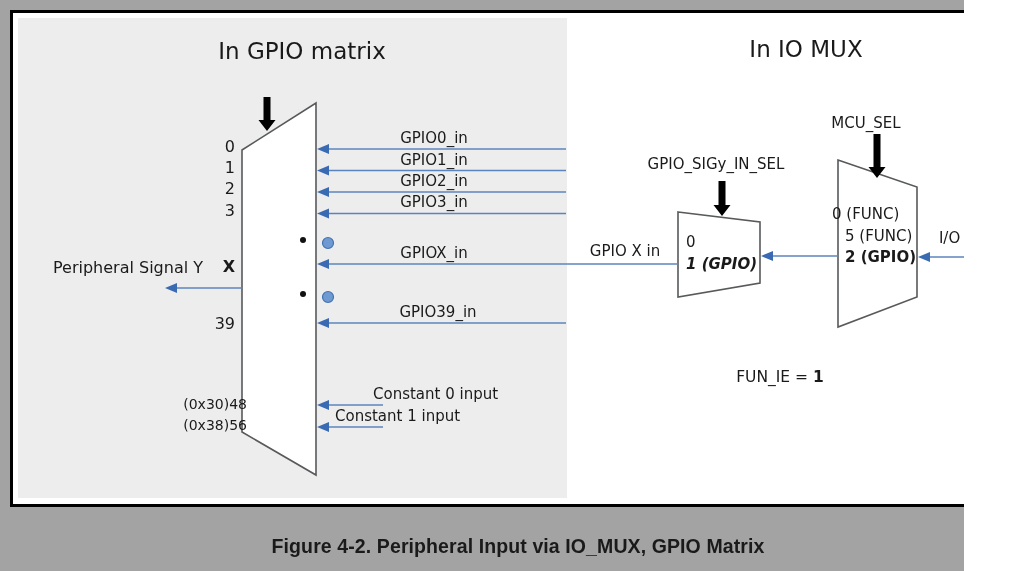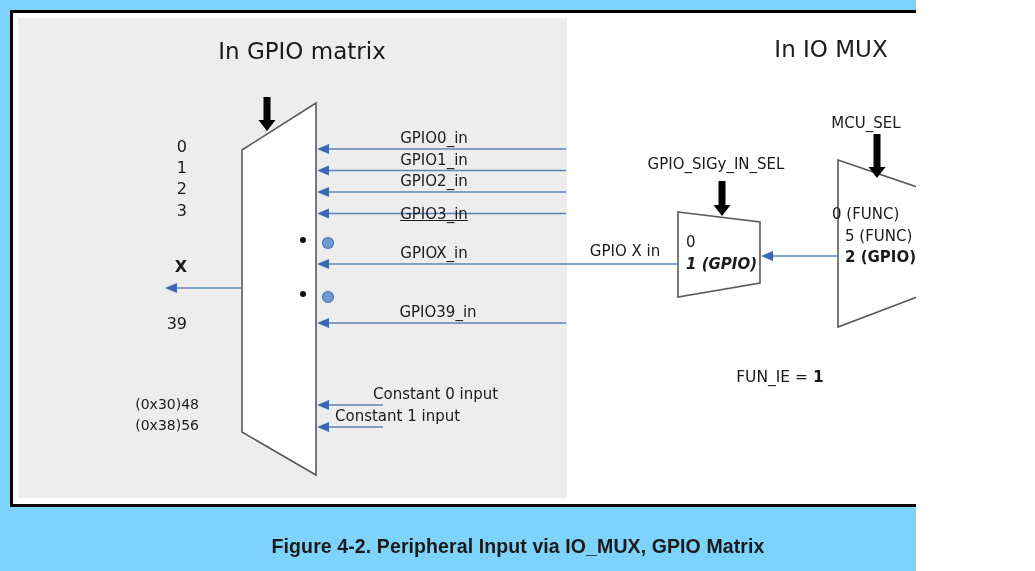--- a/index.html
+++ b/index.html
@@ -1,18 +1,18 @@
 <!DOCTYPE html>
 <html><head>
 <meta charset="utf-8">
 <style>
   html,body{margin:0;padding:0;background:#fff;}
   #stage{
-    position:relative;width:916px;height:571px;background:#7dd3fc;
-    font-family:"DejaVu Sans",sans-serif;color:#1a1a1a;overflow:hidden;
+    position:relative;width:916px;height:571px;background:#a3a3a3;
+    font-family:"DejaVu Sans",sans-serif;color:#1a1a1a;overflow:hidden;padding-left:48px;
   }
   .abs{position:absolute;white-space:nowrap;}
   
   #frame{position:absolute;left:10px;top:10px;width:1015px;height:497px;
          border:3px solid #000;box-sizing:border-box;background:#fff;}
   #gray-panel{position:absolute;left:18px;top:18px;width:549px;height:480px;background:#ededee;}
   
   #shapes{position:absolute;left:0;top:0;width:1035px;height:571px;pointer-events:none;}
   
   .panel-title{font-size:23px;transform:translate(-50%,-50%);}
@@ -73,43 +73,44 @@
       <polygon points="918,257 930,252 930,262"></polygon>
     </g>
 
     <circle cx="303" cy="240" r="3" fill="#111"></circle>
     <circle cx="303" cy="294" r="3" fill="#111"></circle>
     <circle cx="328" cy="243" r="5.5" fill="#6f9ad1" stroke="#4372b2" stroke-width="1.2"></circle>
     <circle cx="328" cy="297" r="5.5" fill="#6f9ad1" stroke="#4372b2" stroke-width="1.2"></circle>
   </svg>
 
   <div class="abs panel-title" style="left:302px;top:51px;">In GPIO matrix</div>
-  <div class="abs panel-title" style="left:806px;top:49px;margin-left:25px;">In IO MUX</div>
+  <div class="abs panel-title" style="left:806px;top:49px;">In IO MUX</div>
 
   <div class="abs sel-label" style="left:716px;top:164px;">GPIO_SIGy_IN_SEL</div>
   <div class="abs sel-label" style="left:866px;top:123px;">MCU_SEL</div>
 
   <div class="abs port" style="right:729px;top:146px;">0</div>
   <div class="abs port" style="right:729px;top:167px;">1</div>
   <div class="abs port" style="right:729px;top:188px;">2</div>
   <div class="abs port" style="right:729px;top:210px;">3</div>
   <div class="abs port bold" style="right:729px;top:266px;">X</div>
   <div class="abs port" style="right:729px;top:323px;">39</div>
   <div class="abs port-sm" style="right:717px;top:404px;">(0x30)48</div>
   <div class="abs port-sm" style="right:717px;top:425px;">(0x38)56</div>
 
   <div class="abs sig" style="left:434px;bottom:424px;">GPIO0_in</div>
   <div class="abs sig" style="left:434px;bottom:402px;">GPIO1_in</div>
   <div class="abs sig" style="left:434px;bottom:381px;">GPIO2_in</div>
-  <div class="abs sig" style="left:434px;bottom:348px;text-decoration:underline;">GPIO3_in</div>
+  <div class="abs sig" style="left:434px;bottom:360px;">GPIO3_in</div>
   <div class="abs sig" style="left:434px;bottom:309px;">GPIOX_in</div>
   <div class="abs sig" style="left:438px;bottom:250px;">GPIO39_in</div>
   <div class="abs sig-left" style="left:333px;bottom:168px;margin-left:40px;">Constant 0 input</div>
   <div class="abs sig-left" style="left:335px;bottom:146px;">Constant 1 input</div>
 
+  <div class="abs" style="left:53px;top:258px;font-size:16px;">Peripheral Signal Y</div>
 
   <div class="abs muxlab" style="left:686px;top:242px;">0</div>
   <div class="abs muxlab bold" style="left:686px;top:264px;font-style:italic;">1 (GPIO)</div>
 
   <div class="abs muxlab" style="left:832px;top:214px;">0 (FUNC)</div>
   <div class="abs muxlab" style="left:845px;top:236px;">5 (FUNC)</div>
   <div class="abs muxlab bold" style="left:845px;top:257px;">2 (GPIO)</div>
 
   <div class="abs sig" style="left:625px;bottom:311px;">GPIO X in</div>
   <div class="abs sig" style="left:973px;bottom:324px;">I/O Pad X</div>

